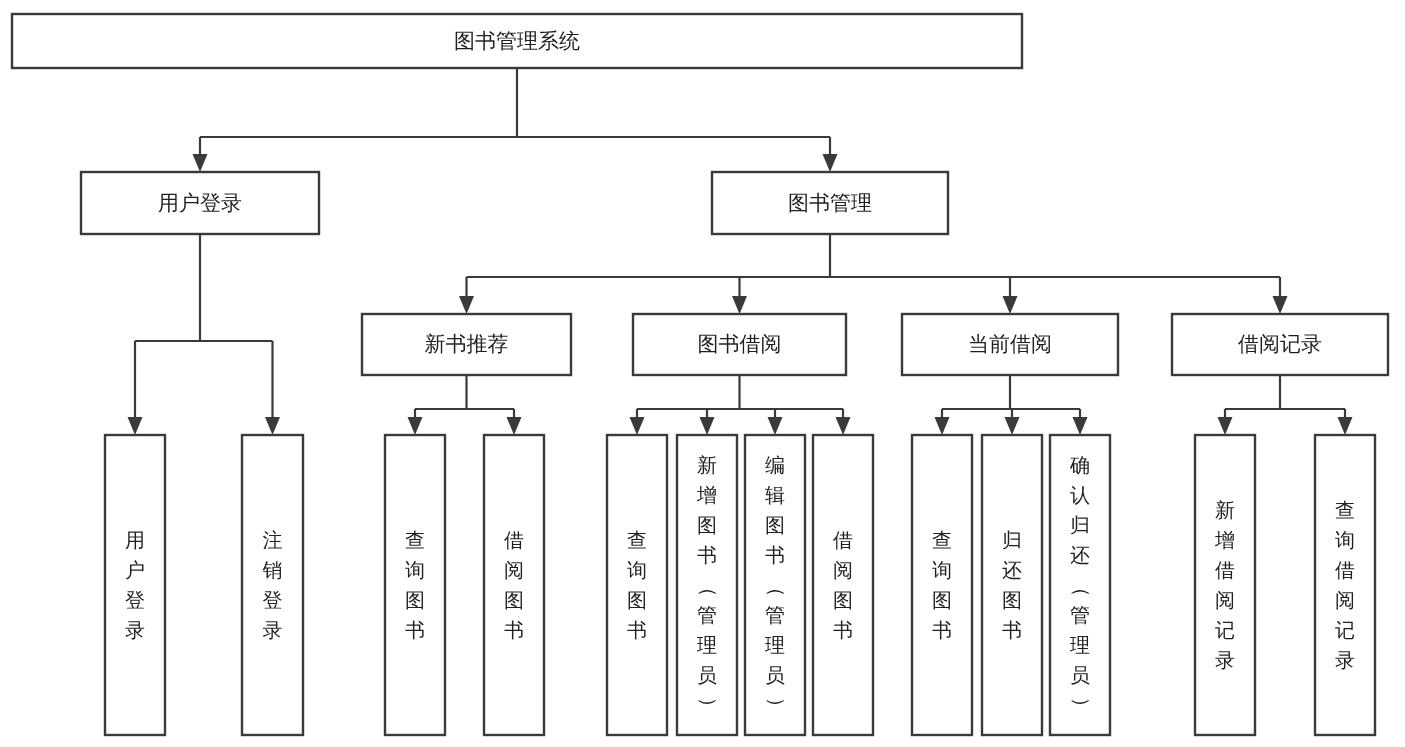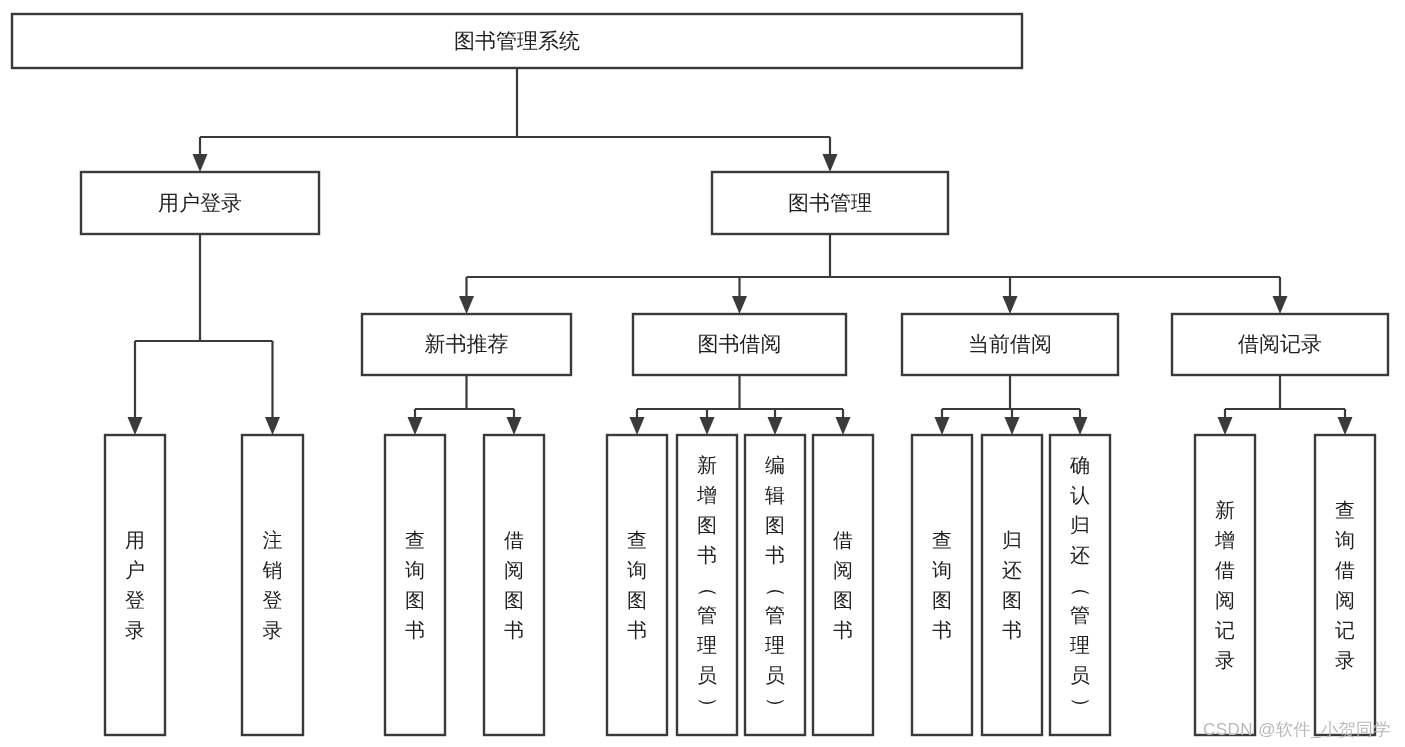--- a/index.html
+++ b/index.html
@@ -237,14 +237,13 @@
           <text class="node-label label-v" x="1345" y="512">查</text>
           <text class="node-label label-v" x="1345" y="542">询</text>
           <text class="node-label label-v" x="1345" y="572">借</text>
           <text class="node-label label-v" x="1345" y="602">阅</text>
           <text class="node-label label-v" x="1345" y="632">记</text>
           <text class="node-label label-v" x="1345" y="662">录</text>
           <title>查询借阅记录</title>
         </g>
       </g>
   </svg>
-  <div class="watermark">CSDN @软件_小贺同学</div>
 </div>
 
 </body></html>

